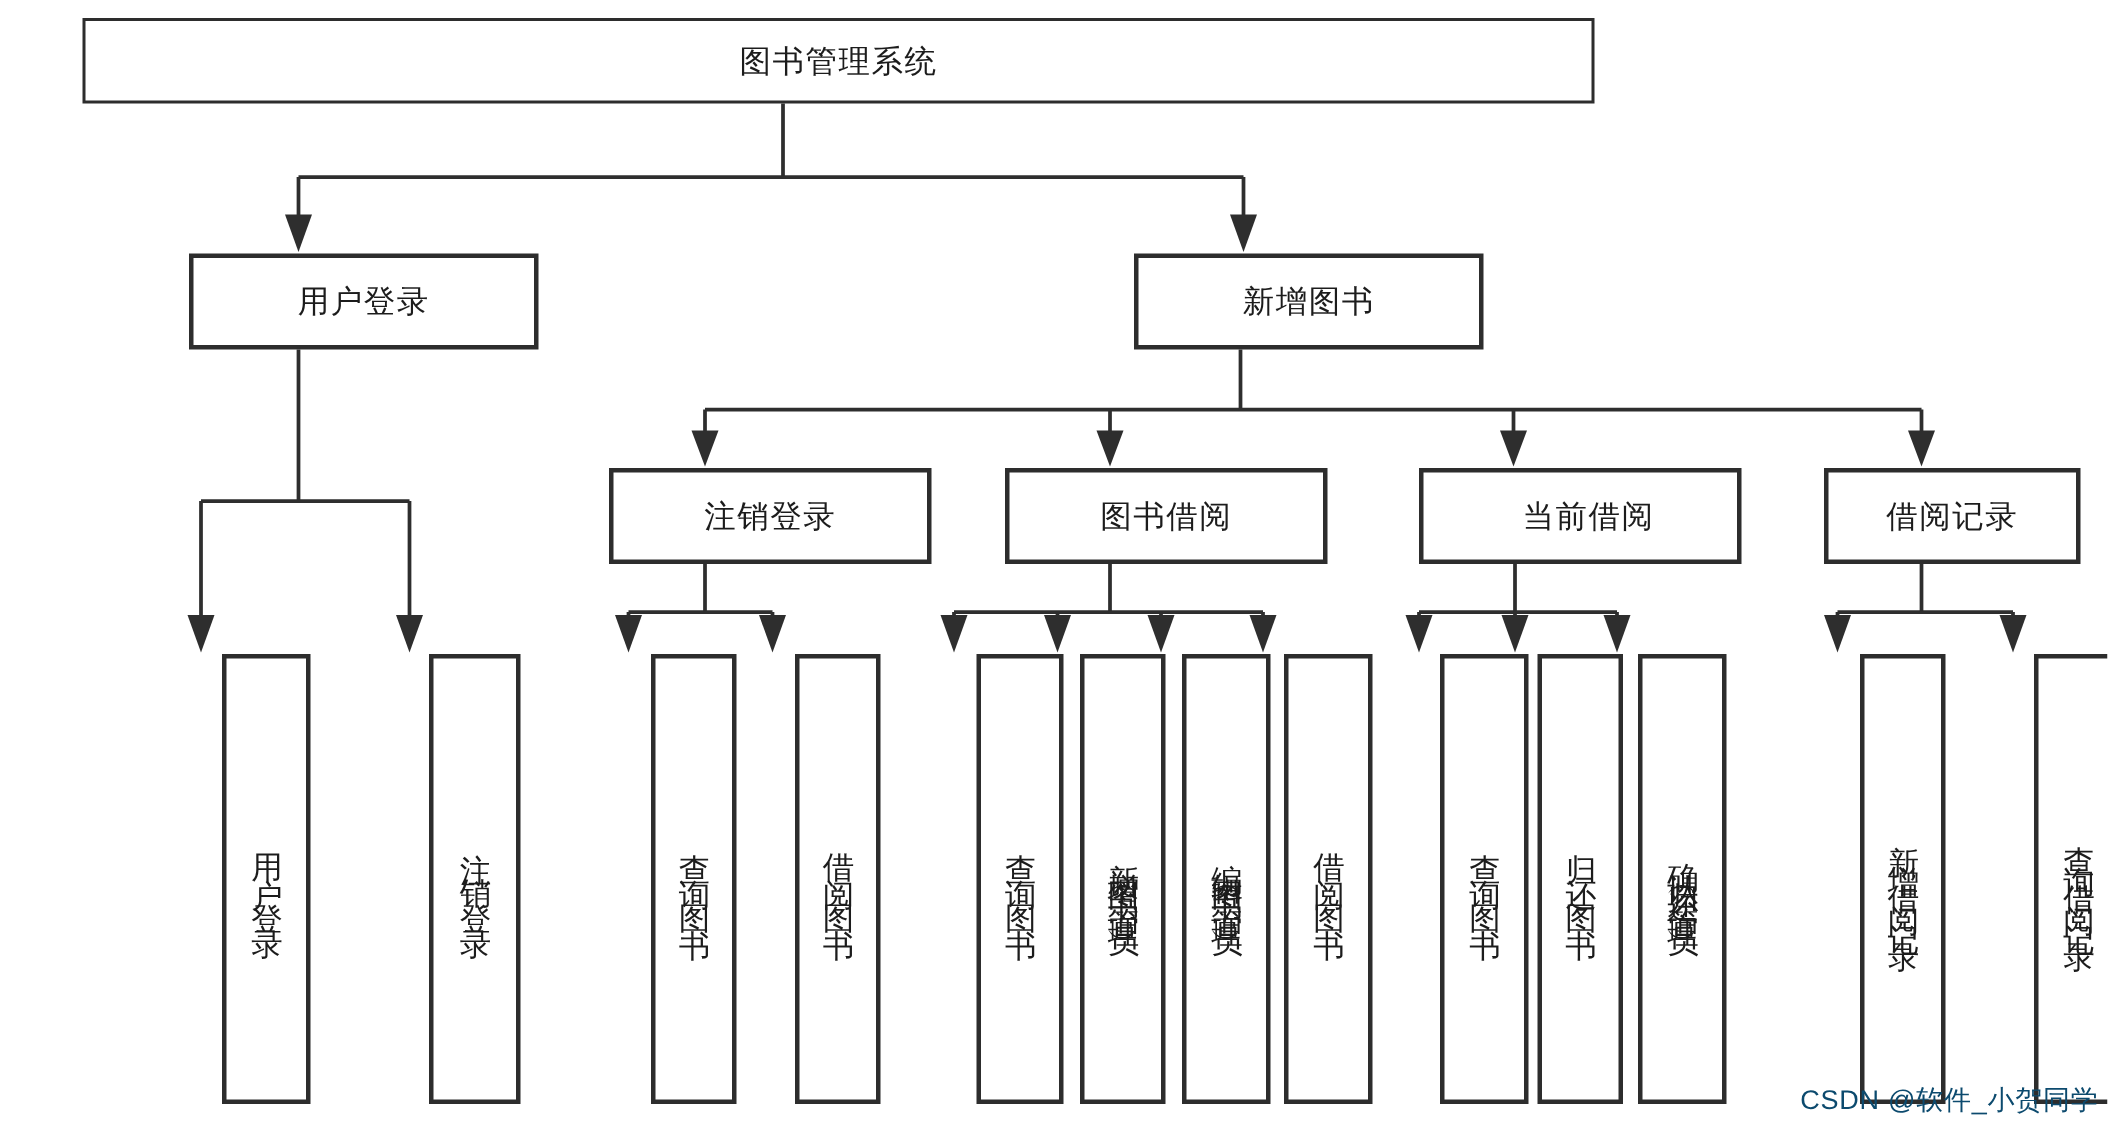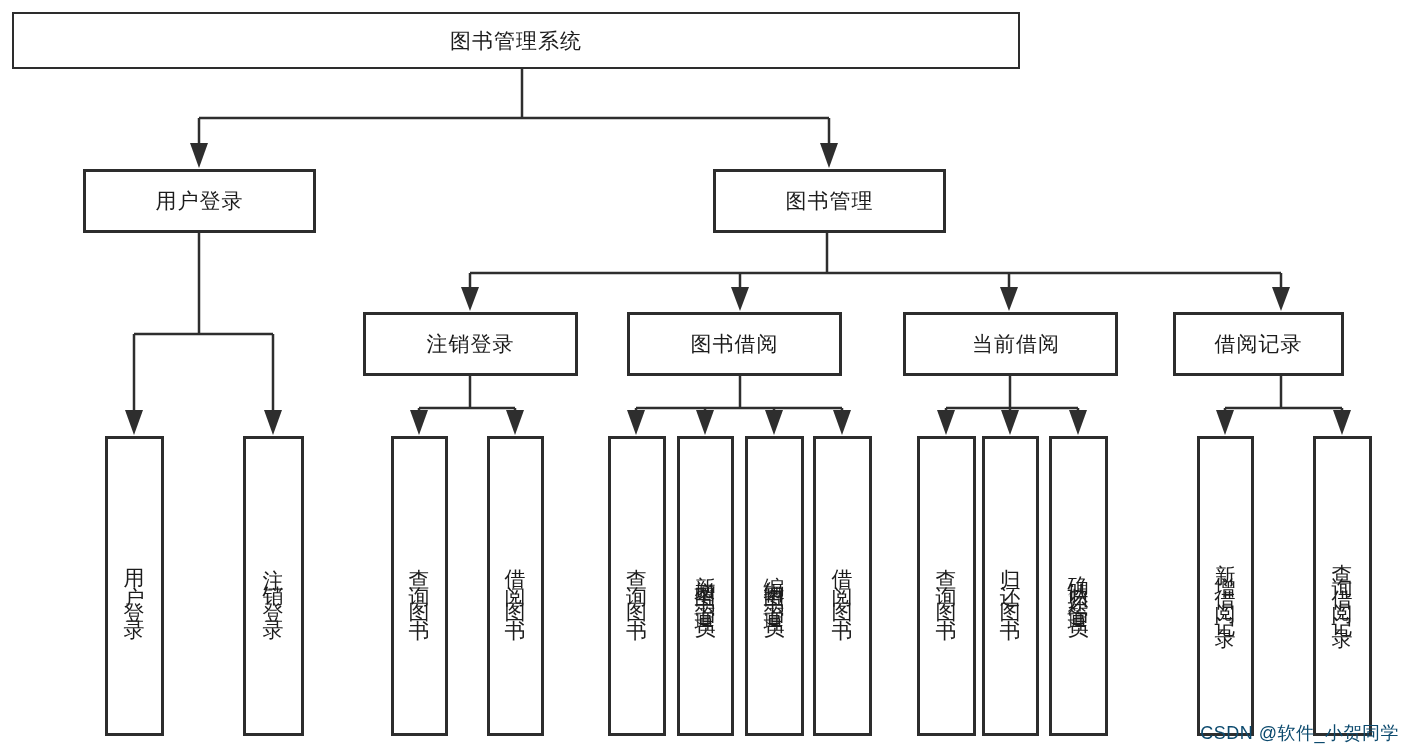--- a/index.html
+++ b/index.html
@@ -5,20 +5,21 @@
   html,body{margin:0;padding:0;background:#ffffff;}
   #canvas{
     position:relative;width:1405px;height:747px;background:#ffffff;overflow:hidden;
     font-family:"Liberation Sans","DejaVu Sans",sans-serif;color:#1c1c1c;
   }
   #wires{position:absolute;left:0;top:0;width:1405px;height:747px;}
   .node{
     position:absolute;box-sizing:border-box;background:#ffffff;
     display:flex;align-items:center;justify-content:center;
     color:#1c1c1c;
+    margin-left:43px;
   }
   .h-node{border:3px solid #2d2d2d;font-size:21px;letter-spacing:1px;}
   .root{border:2px solid #2d2d2d;font-size:21px;letter-spacing:1px;}
   .v-node{border:3px solid #2d2d2d;font-size:21px;}
   .v-node .vtext{
     writing-mode:vertical-rl;text-orientation:mixed;
     line-height:1;display:block;
   }
   .v4 .vtext{letter-spacing:17px;}
   .v6 .vtext{letter-spacing:13px;}
@@ -103,21 +104,21 @@
   </svg>
 
   <div class="node root" style="left:12px;top:12px;width:1008px;height:57px;">
     <span>图书管理系统</span>
   </div>
 
   <div class="node h-node" style="left:83px;top:169px;width:233px;height:64px;">
     <span>用户登录</span>
   </div>
   <div class="node h-node" style="left:713px;top:169px;width:233px;height:64px;">
-    <span>图书管理</span>
+    <span>新增图书</span>
   </div>
 
   <div class="node h-node" style="left:363px;top:312px;width:215px;height:64px;">
     <span>注销登录</span>
   </div>
   <div class="node h-node" style="left:627px;top:312px;width:215px;height:64px;">
     <span>图书借阅</span>
   </div>
   <div class="node h-node" style="left:903px;top:312px;width:215px;height:64px;padding-left:11px;">
     <span>当前借阅</span>

